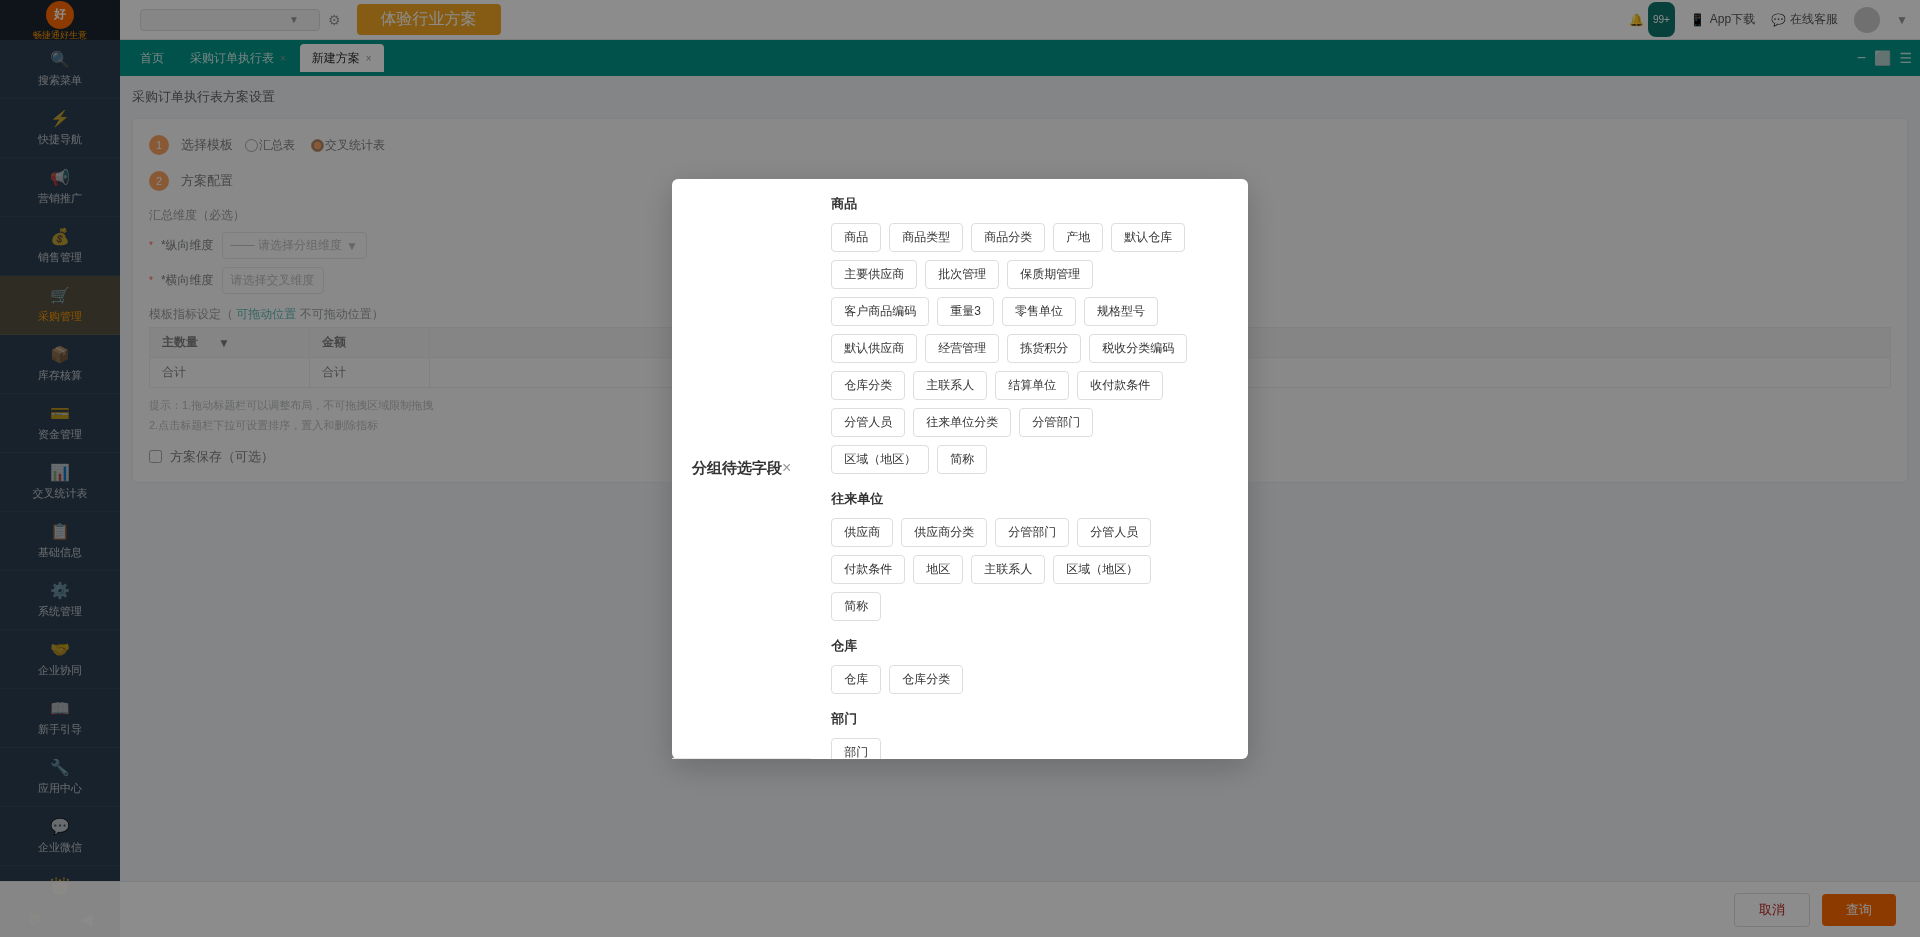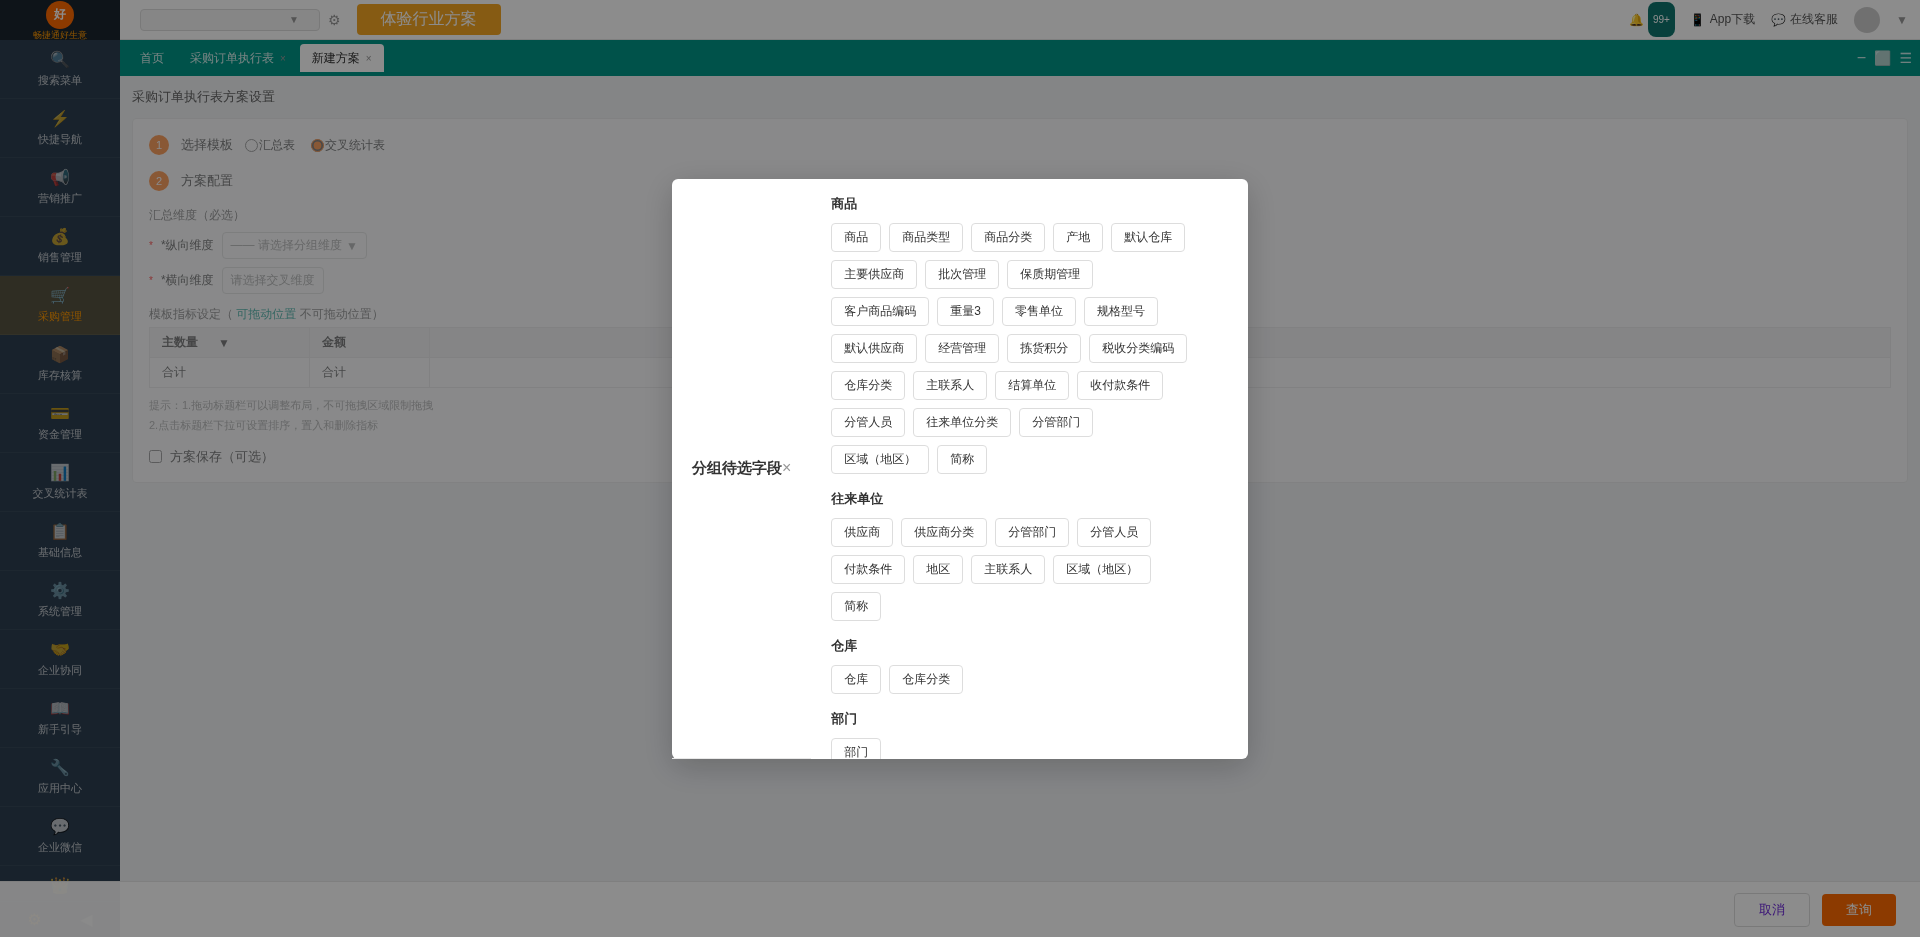--- a/index.html
+++ b/index.html
@@ -198,21 +198,21 @@
       height: 56px;
       background: rgba(255,255,255,0.95);
       border-top: 1px solid #e8e8e8;
       display: flex; align-items: center; justify-content: flex-end;
       padding: 0 24px;
       gap: 12px;
       z-index: 999;
     }
     .btn-bottom-cancel {
       padding: 7px 24px; border: 1px solid #ddd; border-radius: 4px;
-      background: #fff; color: #6d28d9; cursor: pointer; font-size: 13px;
+      background: #fff; color: #b91c1c; cursor: pointer; font-size: 13px;
     }
     .btn-bottom-confirm {
       padding: 7px 24px; border: none; border-radius: 4px;
       background: #ff6b00; color: #fff; cursor: pointer; font-size: 13px;
     }
 
     .horizontal-scrollbar {
       height: 8px; background: #f0f0f0;
       border-radius: 4px; margin-top: 4px;
       position: relative;

